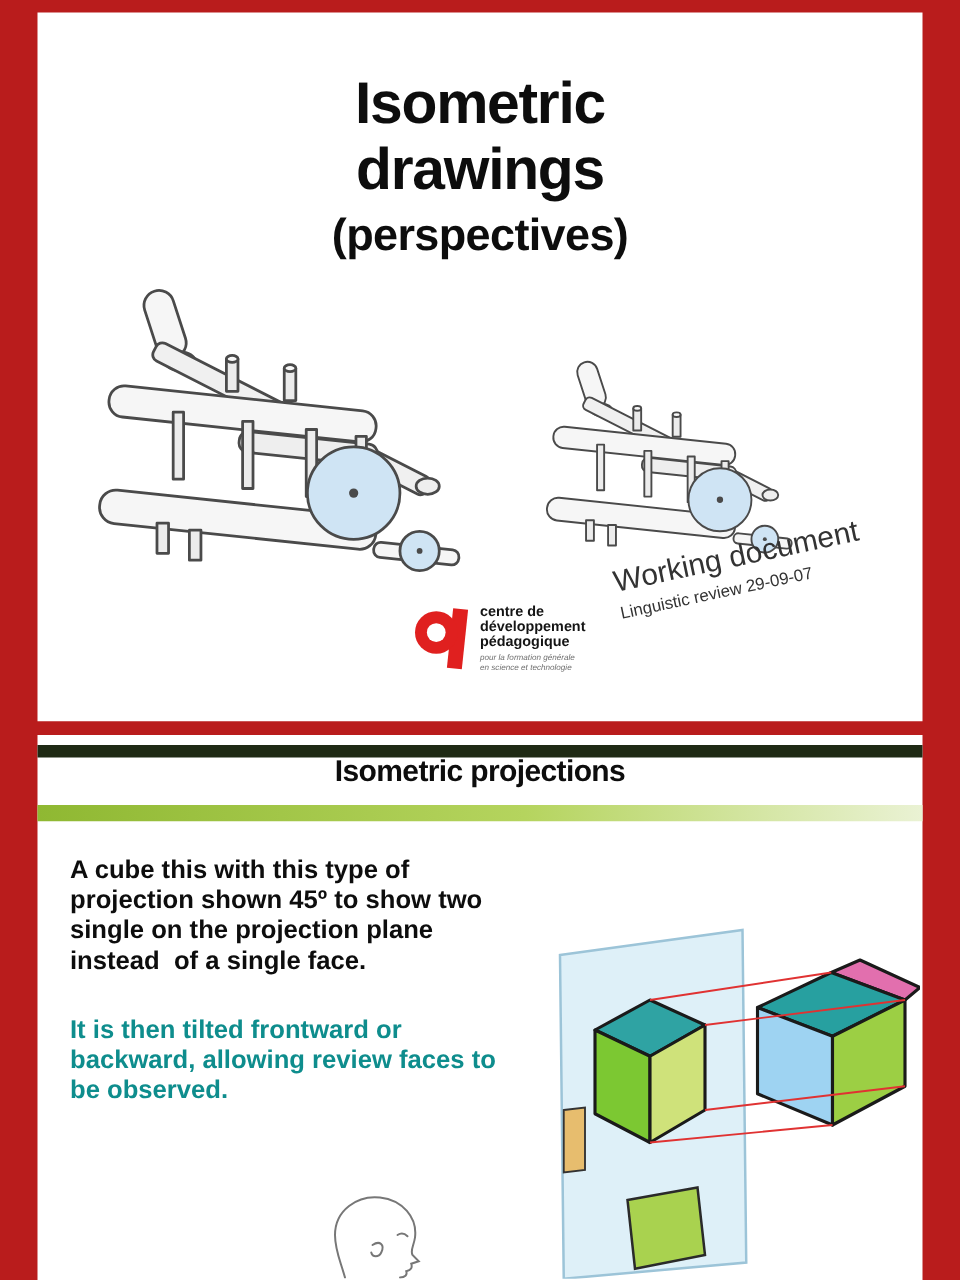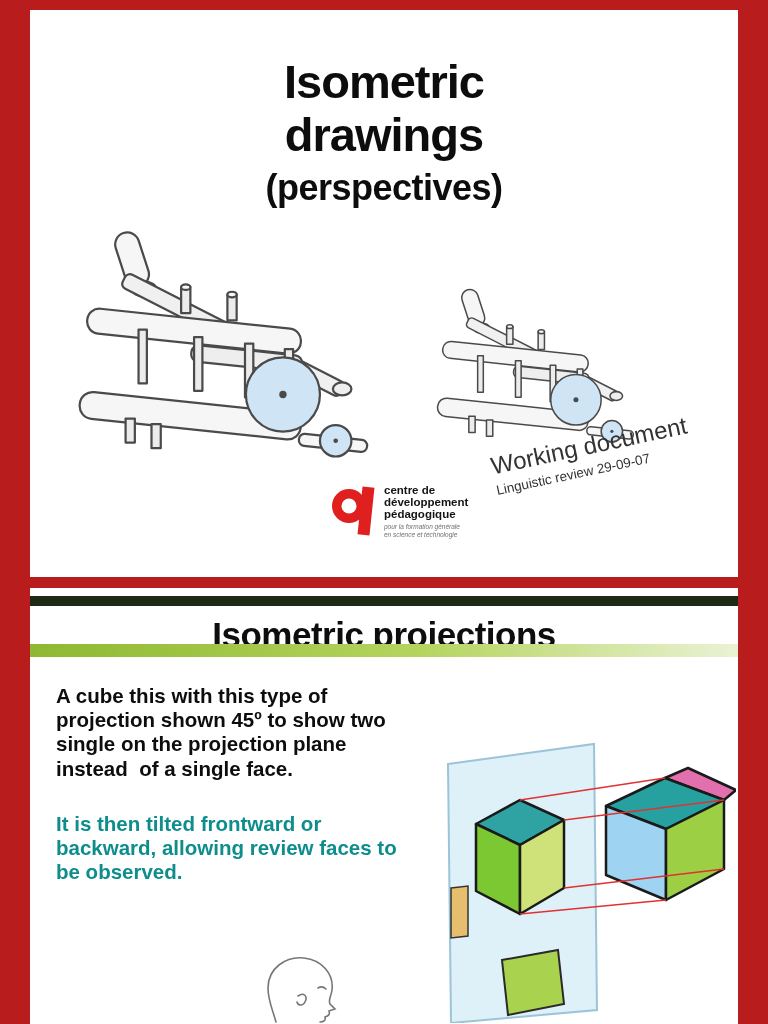--- a/index.html
+++ b/index.html
@@ -23,21 +23,21 @@
   .logo-name { font-size:11.5px; font-weight:bold; color:#141414; }
   .logo-tag { font-size:6.5px; font-style:italic; color:#707070; line-height:1.2; }
   .logo-tag-wrap { margin-top:3px; }
 
   .watermark { position:absolute; left:468px; top:442px; transform:rotate(-12deg); transform-origin:0 100%; color:#333; white-space:nowrap; }
   .wm1 { font-size:24px; }
   .wm2 { font-size:13.5px; margin-top:3px; }
 
   
   .band-top { position:absolute; top:8px; left:0; width:100%; height:10px; background:#1f2a14; }
-  .p2-title { position:absolute; top:27px; left:0; width:100%; text-align:center; font-size:35px; font-weight:bold; color:#0d0d0d; letter-spacing:-0.5px; }
+  .p2-title { position:absolute; top:16px; left:0; width:100%; text-align:center; font-size:24px; font-weight:bold; color:#0d0d0d; letter-spacing:-0.5px; }
   .band-grad { position:absolute; top:56px; left:0; width:100%; height:13px;
                background:linear-gradient(to right,#8fb832,#b5d45e 55%,#eaf2d4); }
 
   .para { position:absolute; left:26px; font-weight:bold; font-size:20.5px; line-height:1.18; }
   .para1 { top:96px; color:#0d0d0d; }
   .para2 { top:224px; color:#0e8d8d; }
   .para-line { white-space:pre-wrap; }
 
   .projection-svg { position:absolute; left:388px; top:140px; }
   .head-svg { position:absolute; left:212px; top:362px; }

